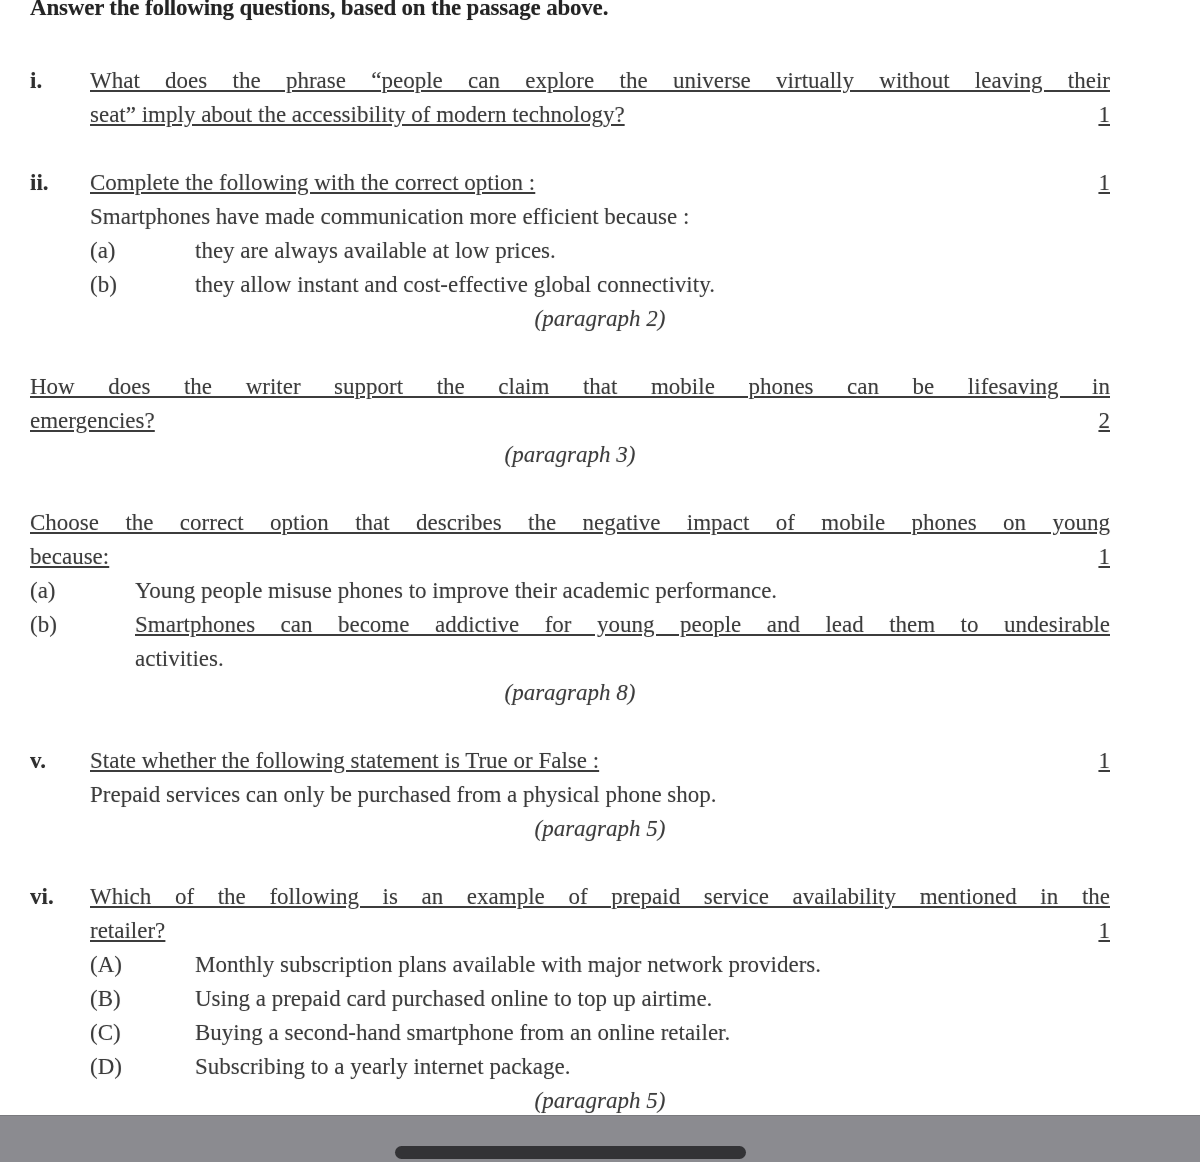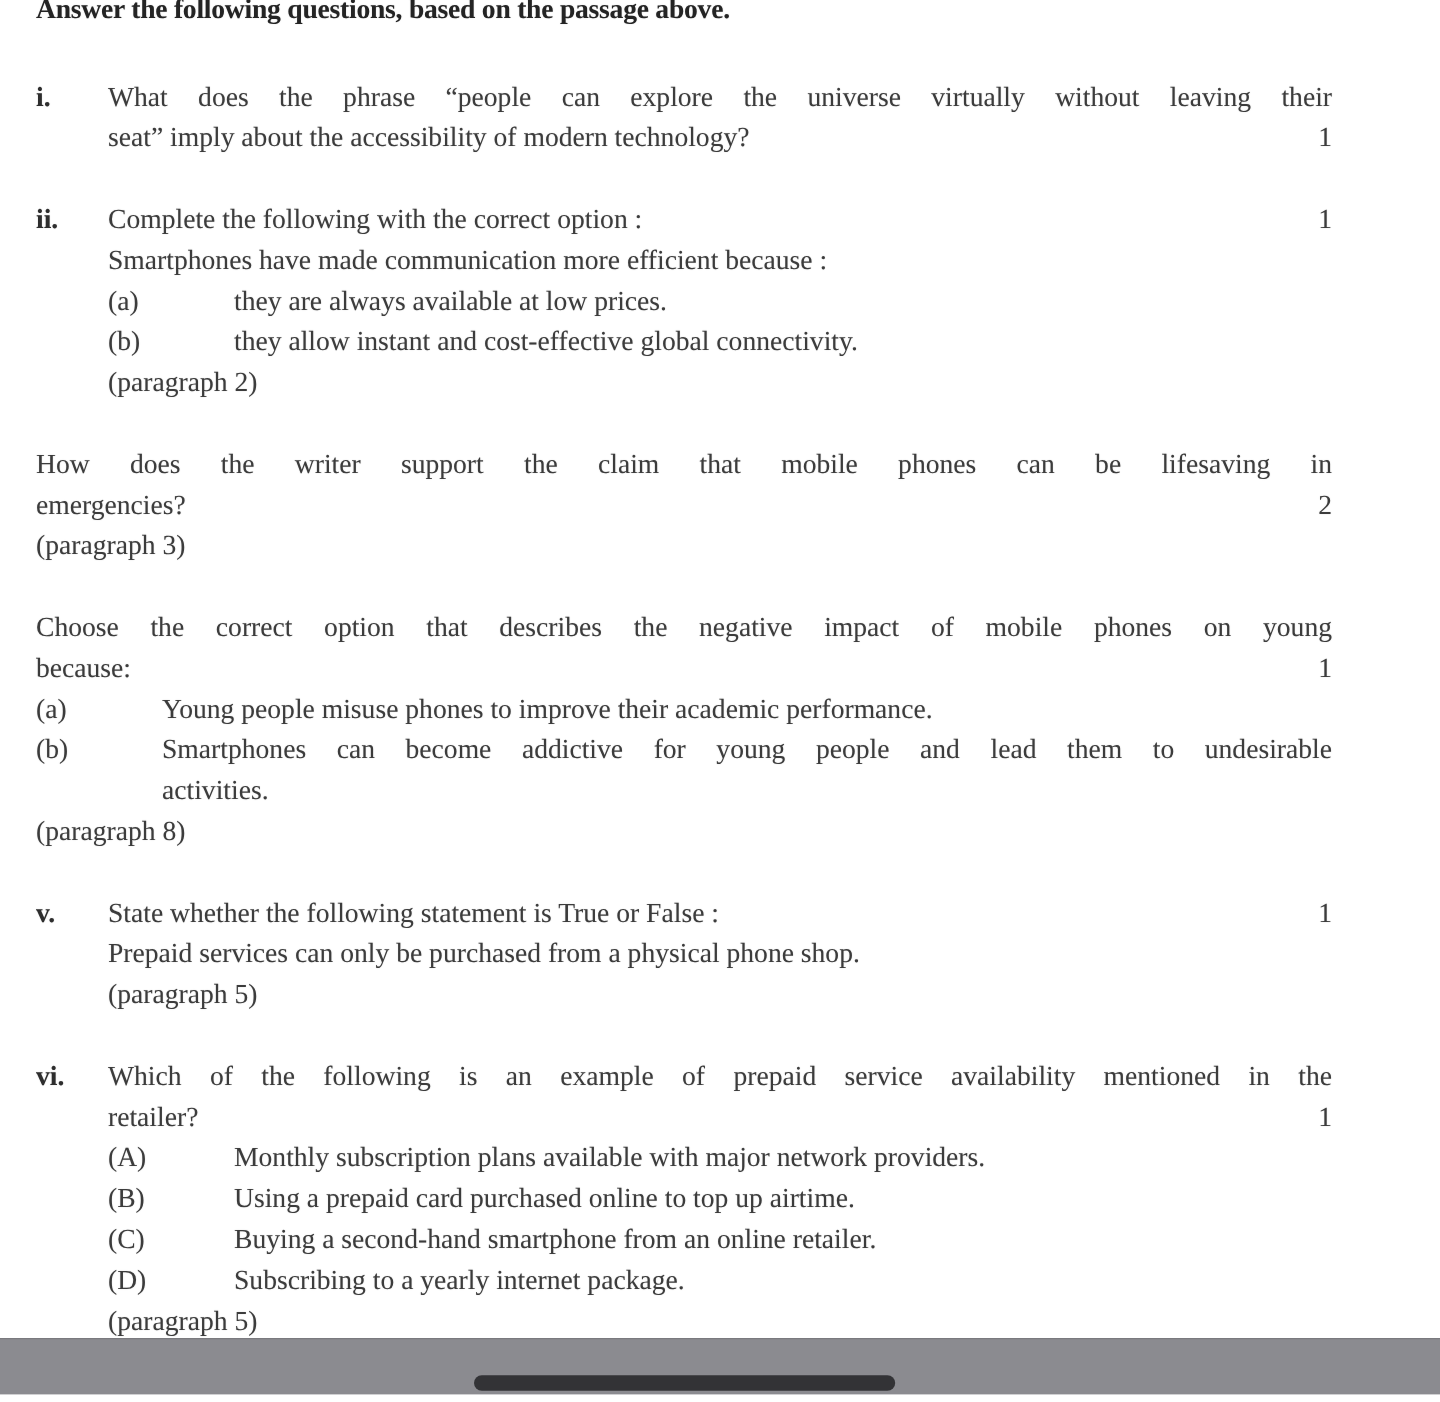--- a/index.html
+++ b/index.html
@@ -33,28 +33,29 @@
   .questions { margin-top: 42px; }
   .question { display: flex; }
   .question + .question { margin-top: 34px; }
   .q-num {
     width: 60px;
     flex: 0 0 60px;
     font-weight: bold;
     color: #2e2e2e;
   }
   .q-body { flex: 1 1 auto; width: 1020px; }
-  .just { text-align: justify; text-align-last: justify; }
-  .line-flex { display: flex; justify-content: space-between; }
+  .just { text-align: justify; text-align-last: justify; text-decoration: underline; }
+  .line-flex { display: flex; justify-content: space-between; text-decoration: underline; }
   .marks { margin-left: 16px; flex: 0 0 auto; }
   .opt { display: flex; }
   .opt-label { width: 60px; flex: 0 0 60px; }
   .opt-body { flex: 1 1 auto; margin-left: 45px; }
   .p-ref {
-    text-align: left;
+    text-align: center;
+    font-style: italic;
   }
   .footer-bar {
     position: absolute;
     left: 0; bottom: 0;
     width: 1200px; height: 47px;
     border-top: 1px solid #7a7a7e;
   }
   .handle {
     position: absolute;
     left: 395px; bottom: 3px;

